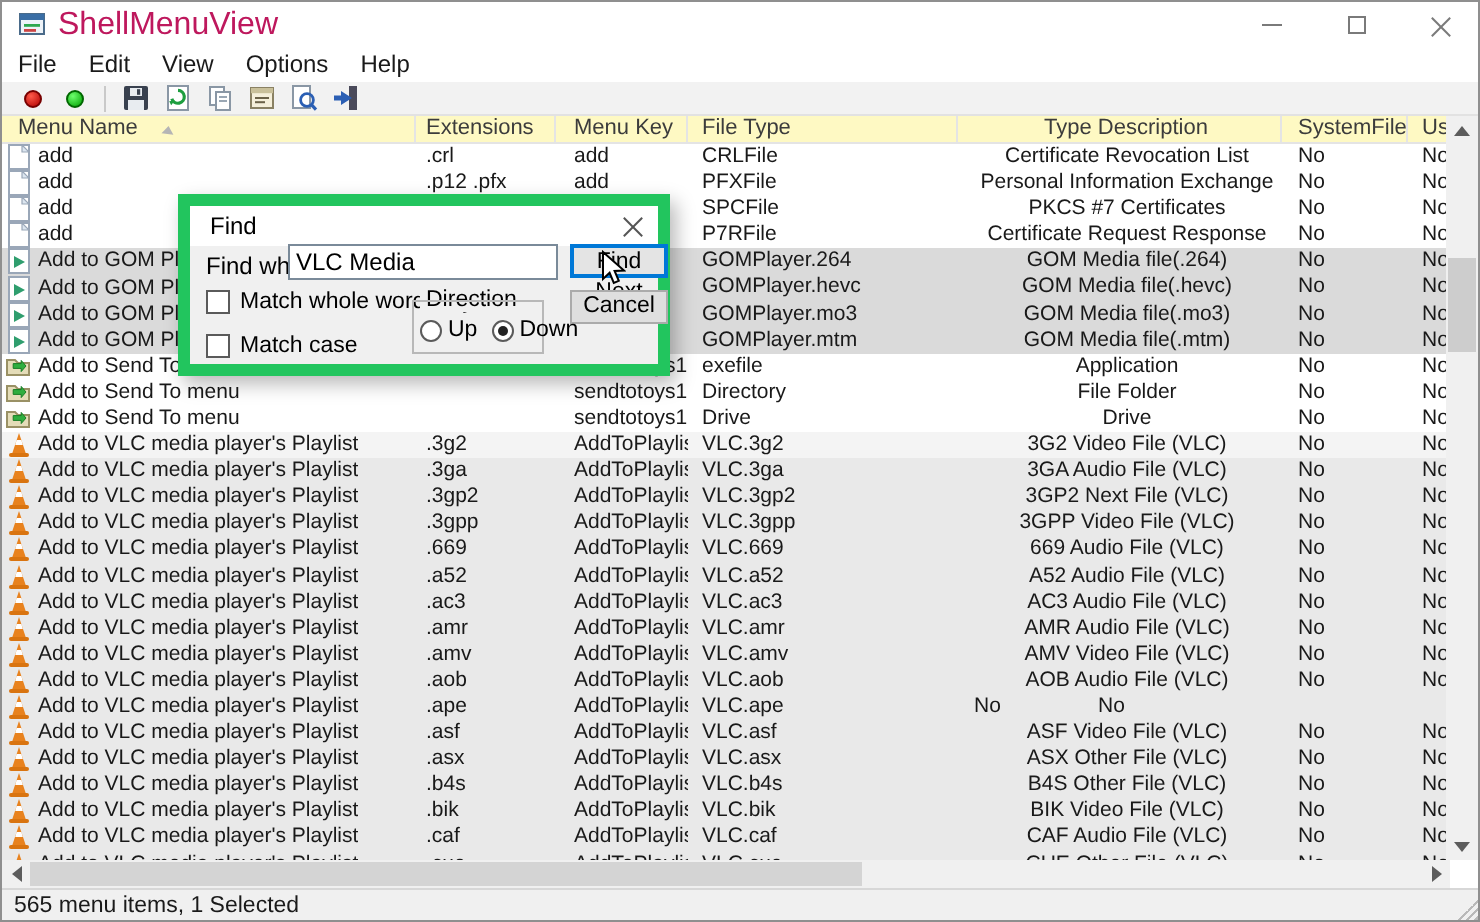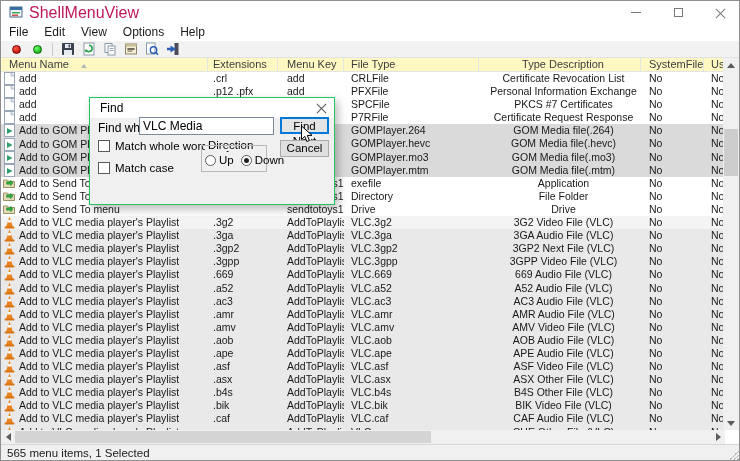--- a/index.html
+++ b/index.html
@@ -71,21 +71,21 @@
   .tri-left { width:0; height:0; border-top:4px solid transparent; border-bottom:4px solid transparent; border-right:5px solid #5c5c5c; }
   .tri-right { width:0; height:0; border-top:4px solid transparent; border-bottom:4px solid transparent; border-left:5px solid #5c5c5c; }
 
   
   .statusbar { position:absolute; left:0; top:443px; width:740px; height:18px; background:#f0f0f0; border-top:1px solid #d7d7d7; }
   .status-text { position:absolute; left:6px; top:2px; font-size:11.5px; color:#1a1a1a; }
   .grip { position:absolute; right:2px; bottom:2px; width:10px; height:10px;
           background:linear-gradient(135deg, transparent 50%, #b9b9b9 50%, #b9b9b9 57%, transparent 57%, transparent 70%, #b9b9b9 70%, #b9b9b9 77%, transparent 77%, transparent 88%, #b9b9b9 88%); }
 
   
-  .dialog { position:absolute; left:88px; top:96px; width:246px; height:108px; background:#f0f0f0; border:1px solid #22c55e; box-shadow:3px 4px 9px rgba(0,0,0,0.28); z-index:10; }
+  .dialog { position:absolute; left:88px; top:96px; width:246px; height:91px; background:#f0f0f0; border:6px solid #22c55e; box-shadow:3px 4px 9px rgba(0,0,0,0.28); z-index:10; }
   .dtitlebar { position:absolute; left:0; top:0; width:100%; height:20px; background:#fff; }
   .dtitle { position:absolute; left:10px; top:3px; font-size:12px; color:#000; }
   .dclose { position:absolute; right:6px; top:4px; width:12px; height:12px; }
   .dx { position:relative; width:11px; height:11px; display:block; }
   .dx::before,.dx::after { content:""; position:absolute; left:5px; top:0; width:1px; height:13px; background:#555; }
   .dx::before{ transform:rotate(45deg);} .dx::after{ transform:rotate(-45deg);}
   .dlabel { position:absolute; font-size:12px; color:#000; }
   .finput { position:absolute; left:49px; top:19px; width:135px; height:18px; border:1px solid #7a8a99; background:#fff; font-size:12px; font-family:"Liberation Sans","DejaVu Sans",sans-serif; padding:0 3px; color:#000; }
   .dbtn { position:absolute; left:190px; width:49px; height:17px; font-size:11.5px; text-align:center; line-height:15px; color:#000; }
   .btn-findnext { top:19px; background:#e4e4e4; border:2px solid #0078d7; }
@@ -577,21 +577,20 @@
               <polygon points="5.5,0.5 9,11 2,11" fill="#e8821e"></polygon>
               <polygon points="4.3,4 6.7,4 7.4,6.5 3.6,6.5" fill="#fff"></polygon>
               <rect x="0.5" y="10.5" width="10" height="2" rx="1" fill="#d97410"></rect>
             </svg>
           </span>
           <span class="rlabel">Add to VLC media player's Playlist</span>
         </div>
         <div class="cell c1">.ape</div>
         <div class="cell c2">AddToPlaylistV...</div>
         <div class="cell c3">VLC.ape</div>
-        <div class="cell c4">APE Audio File (VLC)</div>
         <div class="cell c5">No</div>
         <div class="cell c6">No</div>
       </div>
       <div class="row vlc">
         <div class="cell c0">
           <span class="ricon">
             <svg width="11" height="13" viewBox="0 0 11 13">
               <polygon points="5.5,0.5 9,11 2,11" fill="#e8821e"></polygon>
               <polygon points="4.3,4 6.7,4 7.4,6.5 3.6,6.5" fill="#fff"></polygon>
               <rect x="0.5" y="10.5" width="10" height="2" rx="1" fill="#d97410"></rect>

